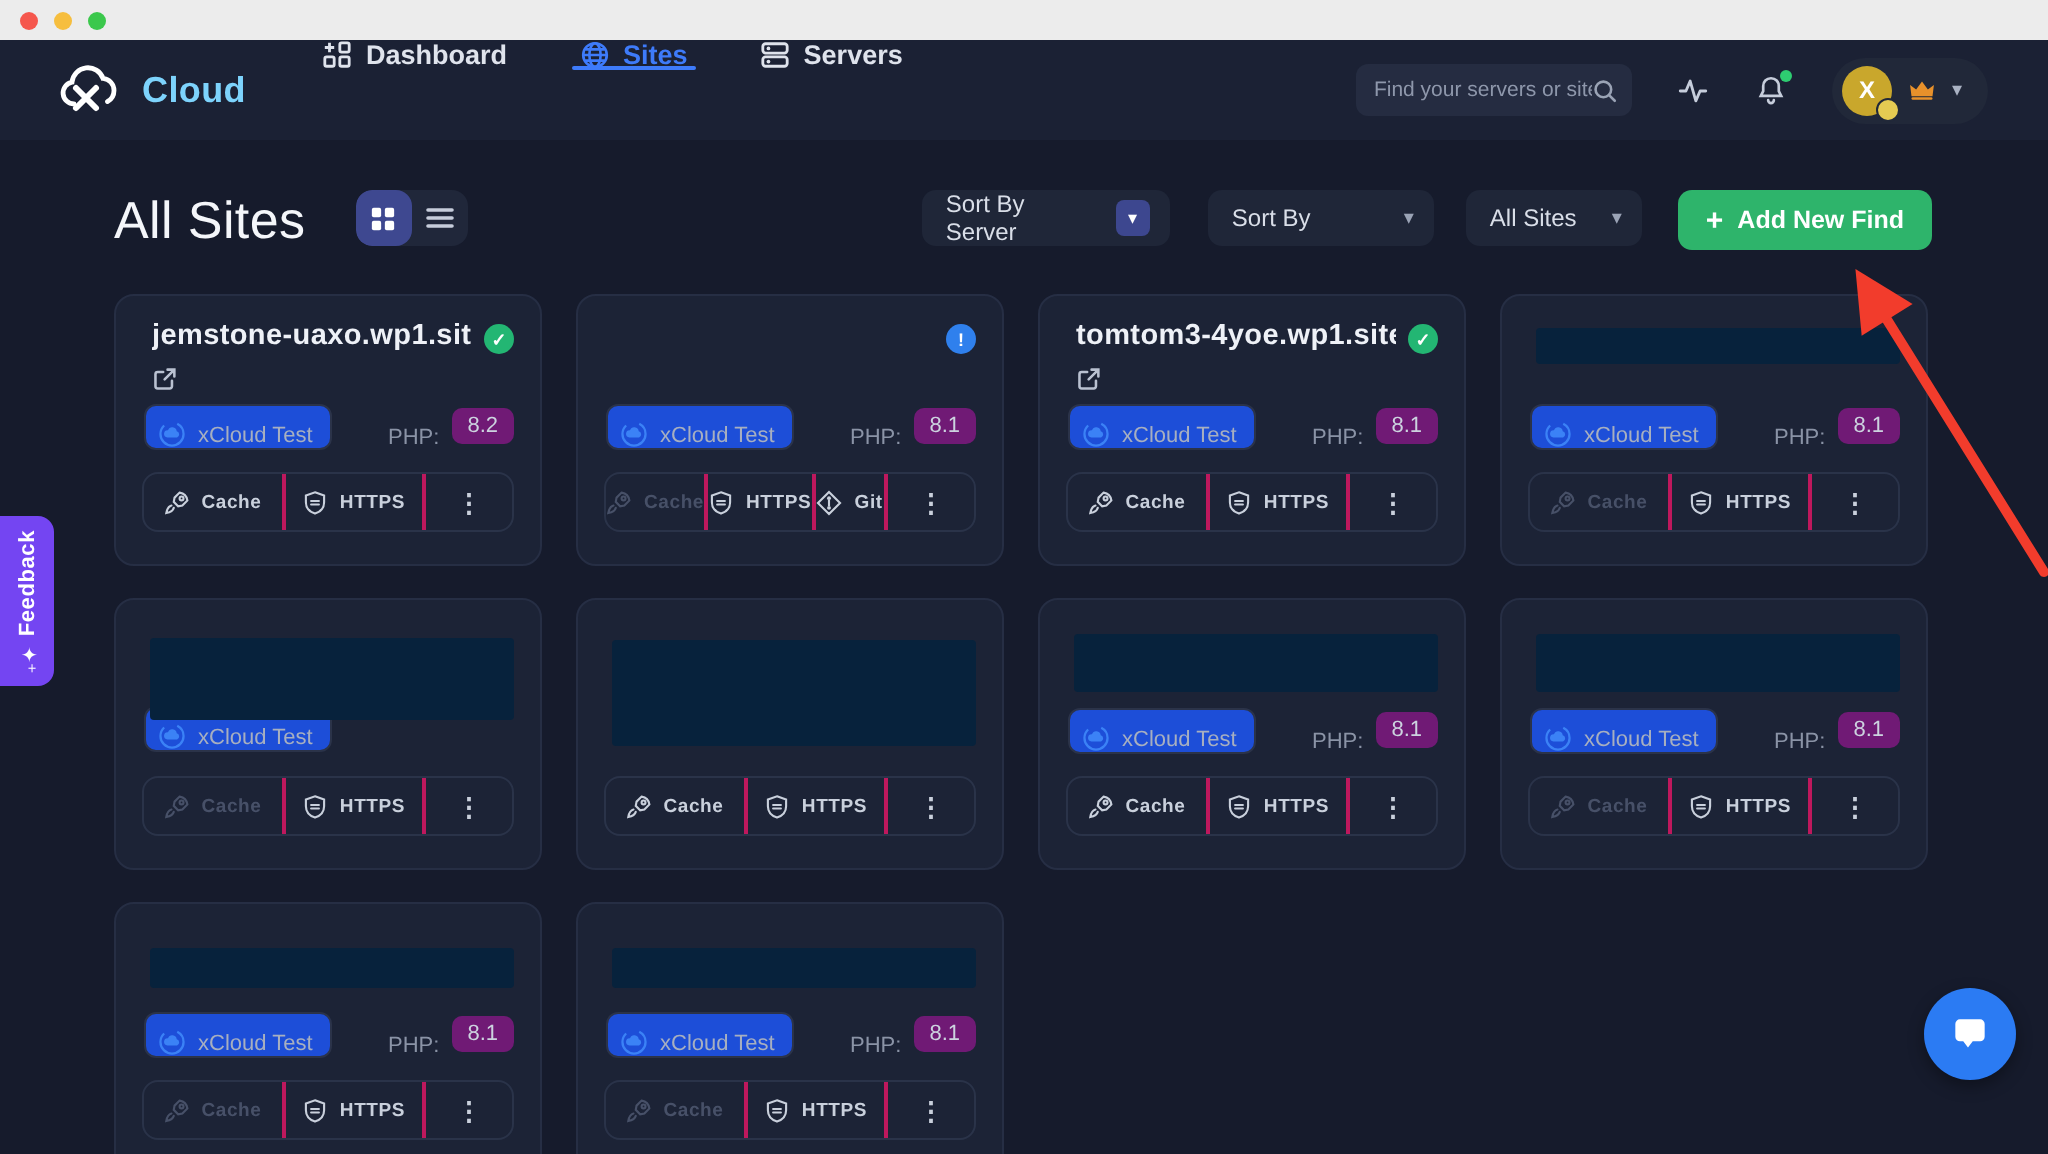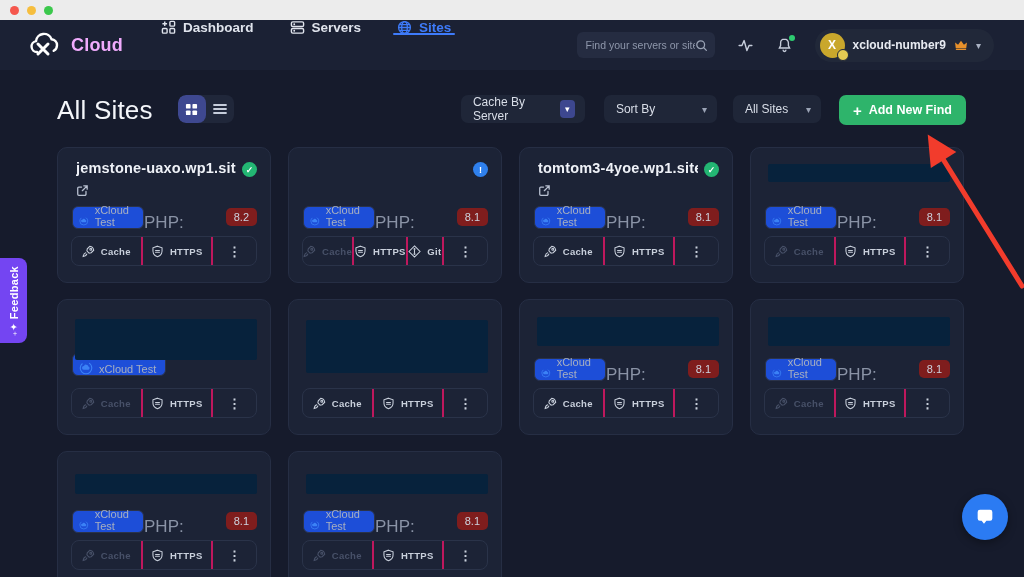--- a/index.html
+++ b/index.html
@@ -8,21 +8,21 @@
     position:relative; overflow:hidden;
     font-family:"Liberation Sans", sans-serif;
     background:#161b2c;
   }
   
   .titlebar { position:absolute; top:0; left:0; right:0; height:20px; background:#ececec; display:flex; align-items:center; padding-left:10px; gap:8px; z-index:30;}
   .tl { width:9px; height:9px; border-radius:50%; }
   
   .header { position:absolute; top:20px; left:0; right:0; height:50px; background:#1b2134; display:flex; align-items:stretch; z-index:20; }
   .brand { display:flex; align-items:center; gap:6px; margin-left:27px; }
-  .brand-name { color:#f0abfc; font-size:18px; font-weight:bold; letter-spacing:.2px; }
+  .brand-name { color:#7dd3fc; font-size:18px; font-weight:bold; letter-spacing:.2px; }
   .nav { display:flex; align-items:flex-start; margin-left:38px; gap:36px; }
   .nav-item { position:relative; display:flex; align-items:center; gap:7px; color:#dfe3ec; font-size:13.5px; font-weight:bold; cursor:pointer; }
   .nav-item svg { width:15px; height:15px; }
   .nav-item.active { color:#3e7bfa; }
   .nav-item.active .underline { position:absolute; left:-4px; right:-4px; bottom:0; height:2px; background:#3e7bfa; border-radius:1px; }
   .header-right { margin-left:auto; display:flex; align-items:center; gap:22px; margin-right:30px; }
   .searchbox { width:138px; height:26px; background:#252c41; border-radius:6px; display:flex; align-items:center; padding:0 7px 0 9px; }
   .searchbox input { flex:1; min-width:0; background:transparent; border:none; outline:none; color:#cfd5e2; font-size:10.5px; font-family:"Liberation Sans",sans-serif; }
   .searchbox input::placeholder { color:#8e97ab; }
   .hicon { color:#c6cddb; position:relative; display:flex; align-items:center; }
@@ -54,22 +54,22 @@
   .title { position:absolute; top:12px; left:18px; right:34px; color:#eef1f7; font-size:14.5px; font-weight:bold; letter-spacing:.2px; white-space:nowrap; overflow:hidden; }
   .badge { position:absolute; top:14px; right:13px; width:15px; height:15px; border-radius:50%; display:flex; align-items:center; justify-content:center; color:#fff; font-size:9px; font-weight:bold; }
   .badge-ok { background:#23b673; }
   .badge-info { background:#2f80ed; }
   .ext { position:absolute; top:34px; left:19px; color:#b9c1d1; cursor:pointer; }
   .ext svg { width:11px; height:11px; }
   .chip-row { position:absolute; top:53px; left:14px; right:13px; display:flex; align-items:center; justify-content:space-between; }
   .chip { display:flex; align-items:flex-end; gap:6px; border:1px solid #2b3349; background:#1d4ed8; border-radius:6px; height:23px; padding:0 9px 0 6px; cursor:pointer; }
   .chip-label { color:#a7afc0; font-size:11px; }
   .php-wrap { display:flex; align-items:center; gap:6px; }
-  .php-key { color:#8a93a6; font-size:17px;margin-top:12px; }
-  .php-val { background:#7f1d1d; border-radius:5px; color:#ccd3df; font-size:11px; padding:3px 8px;margin-left:36px; }
+  .php-key { color:#8a93a6; font-size:11px;margin-top:12px; }
+  .php-val { background:#701a75; border-radius:5px; color:#ccd3df; font-size:11px; padding:3px 8px; }
   .actions { position:absolute; top:88px; left:13px; right:13px; height:30px; border:1px solid #2a3349; border-radius:8px; display:flex; align-items:stretch; }
   .seg { flex:1; display:flex; align-items:center; justify-content:center; gap:6px; color:#c9d0dc; cursor:pointer; border-left:2px solid #be185d; }
   .seg:first-child { border-left:none; }
   .seg svg { width:13px; height:13px; }
   .seg-label { font-size:9.5px; font-weight:bold; letter-spacing:.3px; }
   .seg-kebab { flex:0 0 45px; font-size:13px; font-weight:bold; }
   .seg.dim { color:#566079; opacity:.75; }
   .redact { position:absolute; left:17px; right:13px; background:#07223c; border-radius:2px; z-index:3; }
   .r-bar  { top:16px; height:18px; }
   .r-bar2 { top:17px; height:29px; }
@@ -107,42 +107,42 @@
       <svg viewBox="0 0 16 16">
           <g fill="none" stroke="currentColor" stroke-width="1.5">
             <rect x="1.5" y="9" width="5" height="5" rx="1"></rect>
             <rect x="9.5" y="9" width="5" height="5" rx="1"></rect>
             <rect x="9.5" y="1.5" width="5" height="5" rx="1"></rect>
             <path d="M4 1.5v5M1.5 4h5"></path>
           </g>
         </svg>
       <span>Dashboard</span>
     </div>
+    <div class="nav-item active">
+      <svg viewBox="0 0 16 16">
+          <g fill="none" stroke="currentColor" stroke-width="1.4">
+            <circle cx="8" cy="8" r="6.3"></circle>
+            <ellipse cx="8" cy="8" rx="3" ry="6.3"></ellipse>
+            <path d="M2 8h12M2.8 5h10.4M2.8 11h10.4"></path>
+          </g>
+        </svg>
+      <span>Sites</span>
+      <span class="underline"></span>
+    </div>
     <div class="nav-item">
       <svg viewBox="0 0 16 16">
           <g fill="none" stroke="currentColor" stroke-width="1.5">
             <rect x="1.5" y="2" width="13" height="5" rx="1.5"></rect>
             <rect x="1.5" y="9" width="13" height="5" rx="1.5"></rect>
           </g>
           <circle cx="4.5" cy="4.5" r="1" fill="currentColor"></circle>
           <circle cx="4.5" cy="11.5" r="1" fill="currentColor"></circle>
         </svg>
       <span>Servers</span>
     </div>
-    <div class="nav-item active">
-      <svg viewBox="0 0 16 16">
-          <g fill="none" stroke="currentColor" stroke-width="1.4">
-            <circle cx="8" cy="8" r="6.3"></circle>
-            <ellipse cx="8" cy="8" rx="3" ry="6.3"></ellipse>
-            <path d="M2 8h12M2.8 5h10.4M2.8 11h10.4"></path>
-          </g>
-        </svg>
-      <span>Sites</span>
-      <span class="underline"></span>
-    </div>
   </div>
   <div class="header-right">
     <div class="searchbox">
       <input type="text" placeholder="Find your servers or sites" style="">
       <svg width="13" height="13" viewBox="0 0 16 16">
           <circle cx="7" cy="7" r="4.8" fill="none" stroke="#9aa3b5" stroke-width="1.6"></circle>
           <path d="M10.5 10.5 14 14" stroke="#9aa3b5" stroke-width="1.6" stroke-linecap="round"></path>
         </svg>
     </div>
     <div class="hicon">
@@ -152,21 +152,20 @@
     </div>
     <div class="hicon">
       <svg viewBox="0 0 24 24" fill="none" stroke="currentColor" stroke-width="1.9" stroke-linecap="round">
           <path d="M12 3c-3.3 0-5.5 2.4-5.5 5.5v3.6L4.8 15.5h14.4l-1.7-3.4V8.5C17.5 5.4 15.3 3 12 3z"></path>
           <path d="M10 18.5a2 2 0 0 0 4 0"></path>
         </svg>
       <span class="dot-green"></span>
     </div>
     <div class="userchip">
       <span class="avatar">X<span class="avatar-badge"></span></span>
-      <span class="username">xcloud-number9</span>
       <svg width="14" height="12" viewBox="0 0 20 16">
           <path d="M2.5 12.5 1.5 4.5l4.3 3.2L10 2l4.2 5.7 4.3-3.2-1 8z" fill="#e8912b"></path>
           <rect x="2.5" y="13.2" width="15" height="1.8" rx=".9" fill="#e8912b"></rect>
         </svg>
       <span class="caret">▾</span>
     </div>
   </div>
 </div>
 
 <div class="toolbar">
@@ -185,21 +184,21 @@
     <div class="vbtn">
       <svg width="14" height="12" viewBox="0 0 14 12">
           <g stroke="#c6cddb" stroke-width="1.8" stroke-linecap="round">
             <path d="M1 2h12M1 6h12M1 10h12"></path>
           </g>
         </svg>
     </div>
   </div>
   <div class="spacer"></div>
   <div class="dropdown dd-server">
-    <span>Cache By Server</span>
+    <span>Sort By Server</span>
     <span class="dd-caret-box">▾</span>
   </div>
   <div class="dropdown dd-sort">
     <span>Sort By</span>
     <span class="dd-caret">▾</span>
   </div>
   <div class="dropdown dd-all">
     <span>All Sites</span>
     <span class="dd-caret">▾</span>
   </div>

